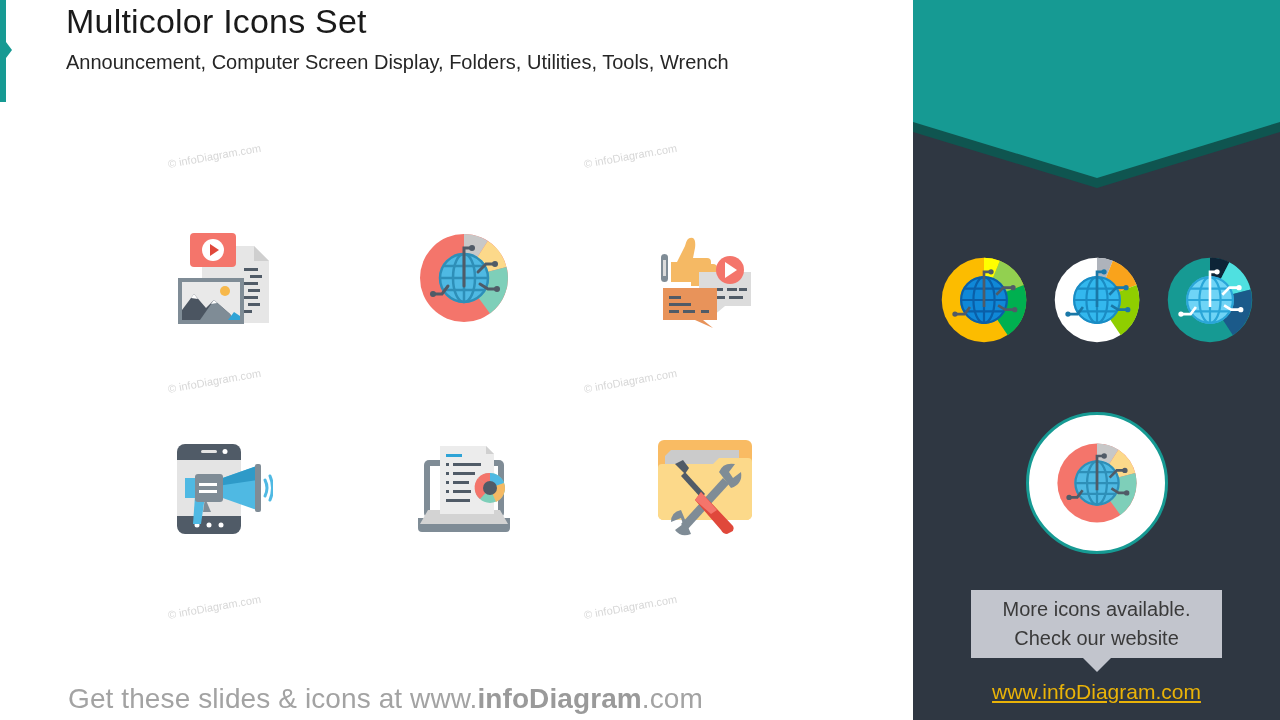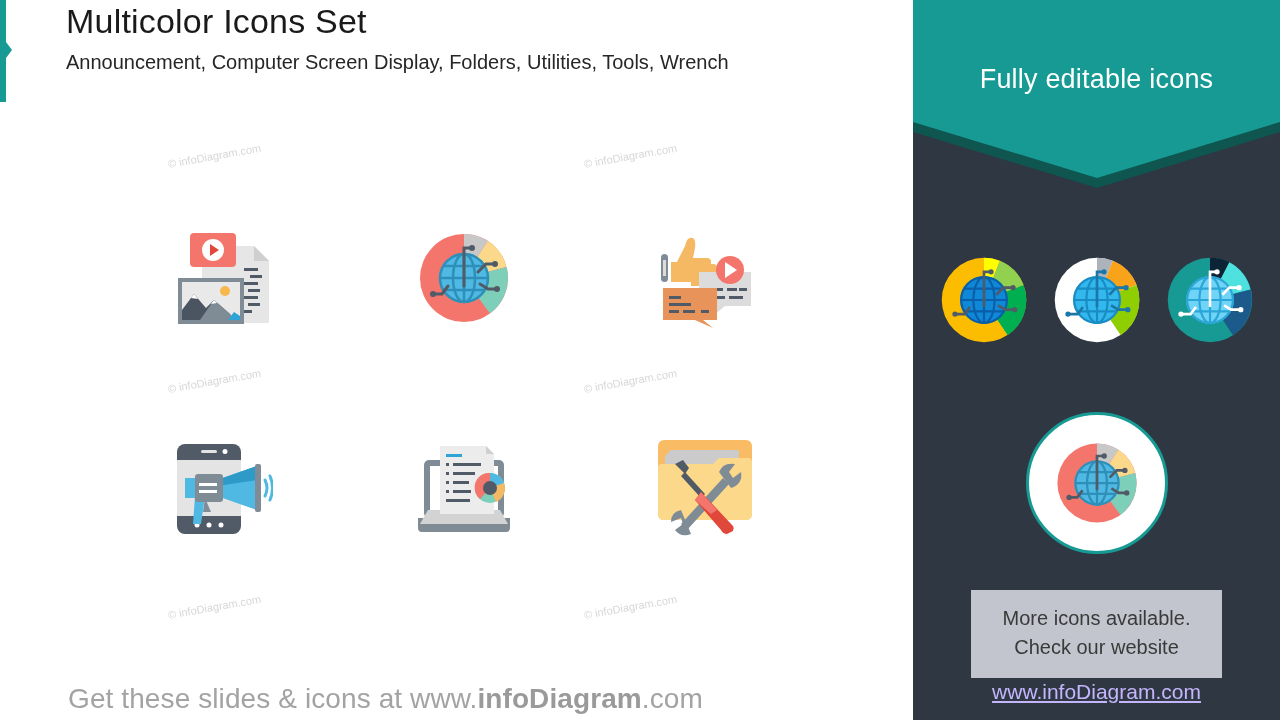--- a/index.html
+++ b/index.html
@@ -28,24 +28,24 @@
   .panel-banner { position: absolute; left: 0; top: 0; width: 367px; height: 190px; }
   .panel-banner svg { display: block; }
   .panel-heading { position: absolute; left: 0; top: 64px; width: 367px; text-align: center; color: #ffffff; font-size: 27px; letter-spacing: 0.2px; }
 
   .globe-variant { position: absolute; width: 88px; height: 88px; }
   .globe-variant svg { width: 88px; height: 88px; display: block; }
 
   .featured-ring { position: absolute; left: 113px; top: 412px; width: 142px; height: 142px; border-radius: 50%; background: #ffffff; border: 3px solid #169a93; }
   .featured-ring svg { position: absolute; left: 23px; top: 23px; width: 90px; height: 90px; }
 
-  .callout { position: absolute; left: 58px; top: 590px; width: 251px; height: 88px; background: #c2c5cd; text-align: center; color: #3a3a3a; font-size: 20px; line-height: 29px; padding-top: 14px; }
+  .callout { position: absolute; left: 58px; top: 590px; width: 251px; height: 68px; background: #c2c5cd; text-align: center; color: #3a3a3a; font-size: 20px; line-height: 29px; padding-top: 5px; }
   .callout-tail { position: absolute; left: 170px; top: 658px; width: 0; height: 0;
     border-left: 14px solid transparent; border-right: 14px solid transparent; border-top: 14px solid #c2c5cd; }
-  .site-link { position: absolute; left: 0; top: 680px; width: 367px; text-align: center; color: #c4b5fd; font-size: 21px; text-decoration: underline; }
+  .site-link { position: absolute; left: 0; top: 680px; width: 367px; text-align: center; color: #eab308; font-size: 21px; text-decoration: underline; }
 </style>
 </head>
 <body>
 
 <div class="left-accent"></div>
 <div class="left-accent-tip"></div>
 
 <h1 class="title">Multicolor Icons Set</h1>
 <div class="subtitle">
   <span class="l2">Announcement, Computer Screen Display, Folders, Utilities, Tools, Wrench</span>
@@ -209,21 +209,20 @@
   <span>Get these slides &amp; icons at www.</span><b>infoDiagram</b><span>.com</span>
 </div>
 
 <div class="panel">
   <div class="panel-banner">
     <svg width="367" height="190" viewBox="0 0 367 190">
       <polygon points="0,0 367,0 367,132 184,188 0,132" fill="#0f5550"></polygon>
       <polygon points="0,0 367,0 367,122 184,178 0,122" fill="#169a93"></polygon>
     </svg>
   </div>
-  <div class="panel-heading">Fully editable icons</div>
 
   <div class="globe-variant" style="left:27px;top:256px;">
     <svg viewBox="0 0 100 100">
       <circle cx="50" cy="50" r="48" fill="#fcbc00"></circle>
       <path d="M50 50 L50 2 A48 48 0 0 1 68 5.5 Z" fill="#ffff00"></path>
       <path d="M50 50 L68 5.5 A48 48 0 0 1 95 33 Z" fill="#92d050"></path>
       <path d="M50 50 L95 33 A48 48 0 0 1 77 90 Z" fill="#00b050"></path>
       <circle cx="50" cy="50" r="27" fill="#0f88d8"></circle>
       <g stroke="#0a5fa8" stroke-width="2.5" fill="none">
         <circle cx="50" cy="50" r="26"></circle>

